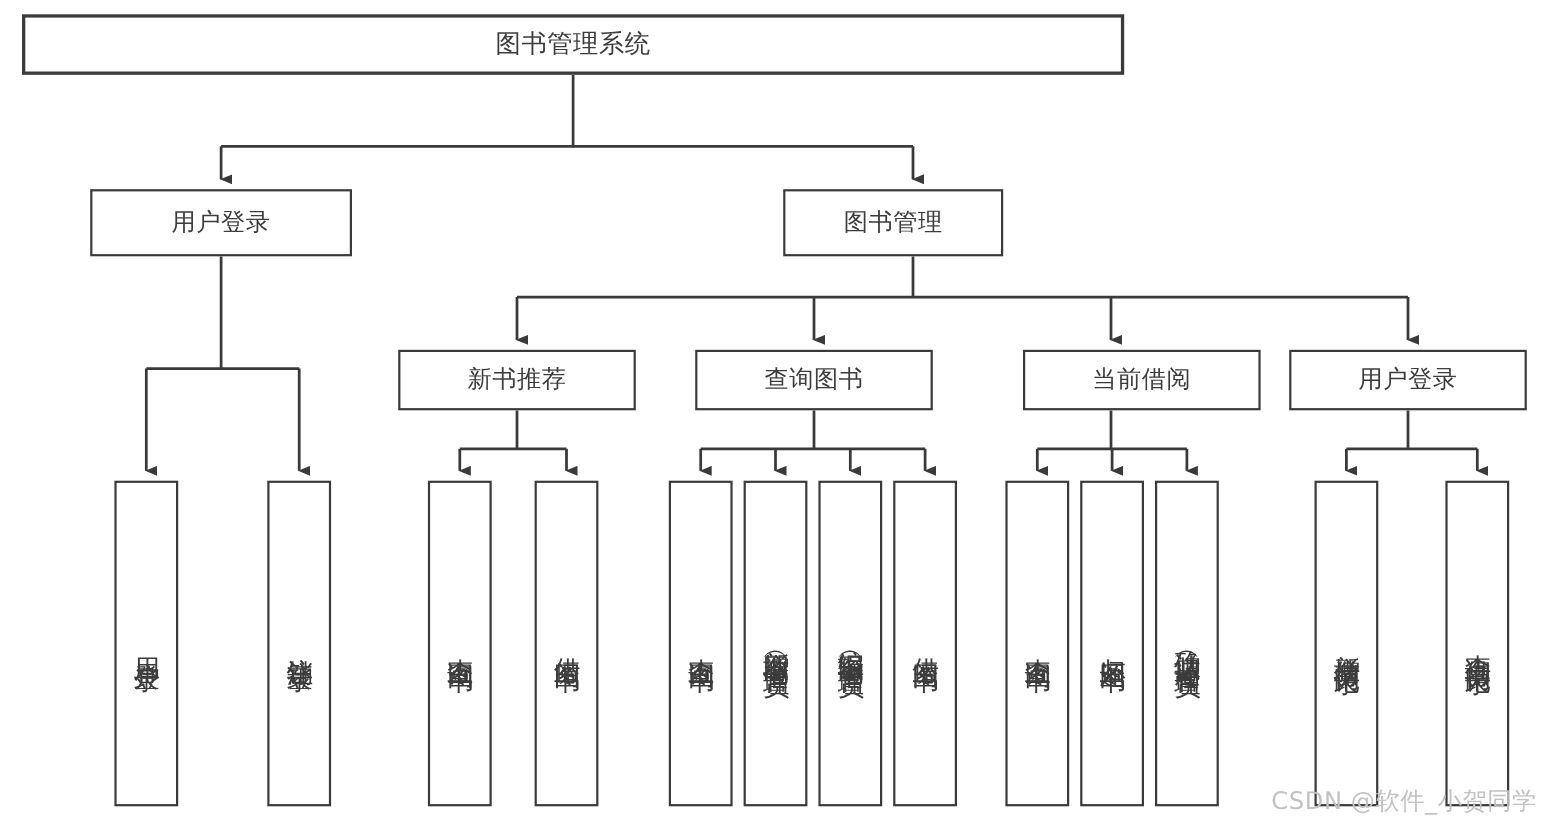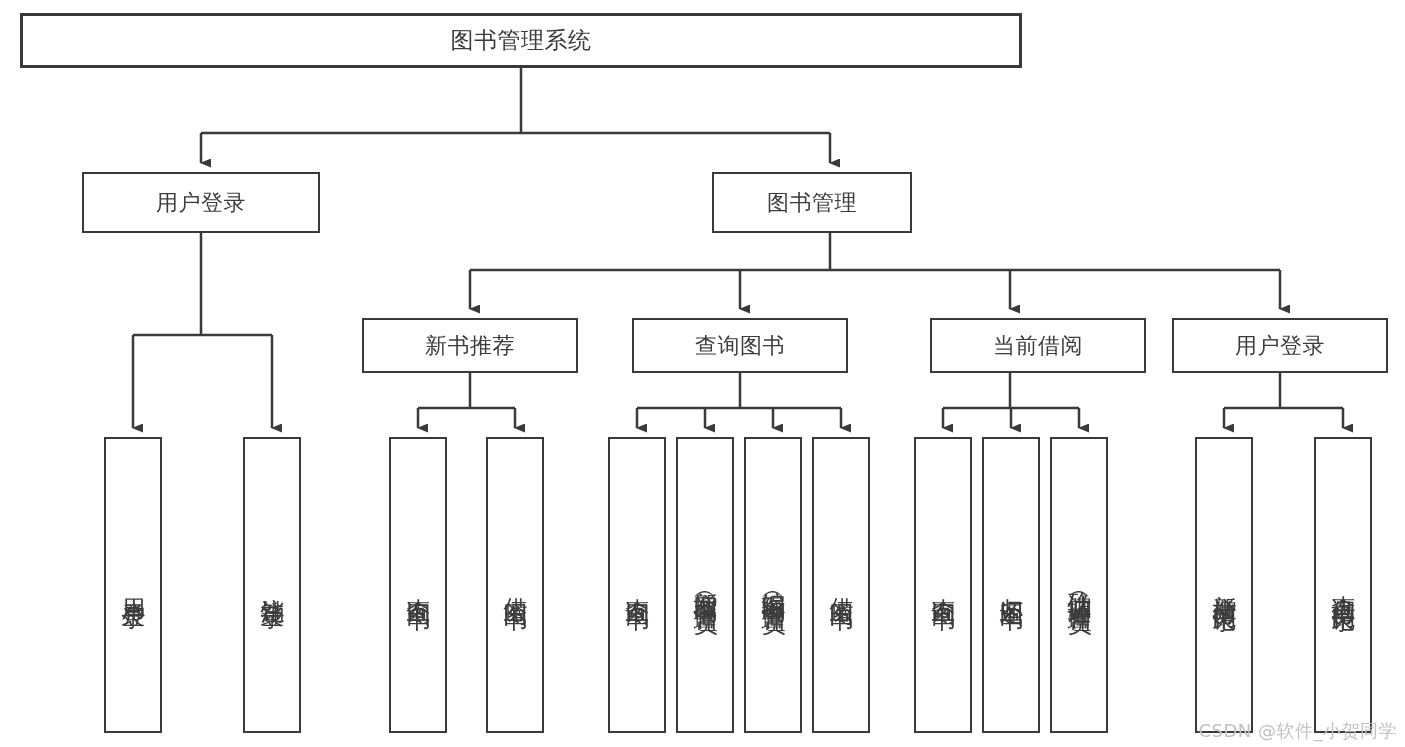--- a/index.html
+++ b/index.html
@@ -67,21 +67,21 @@
     font-size: 24px;
     line-height: 1.05;
     letter-spacing: 3px;
     white-space: nowrap;
     max-height: 100%;
   }
   #watermark {
     position: absolute;
     right: 8px;
     bottom: 4px;
-    font-size: 18px;
+    font-size: 22px;
     color: #c2c2c2;
     white-space: nowrap;
     letter-spacing: 0.5px;
   }
 </style>
 </head>
 <body>
 
 <div id="diagram-root">
 

